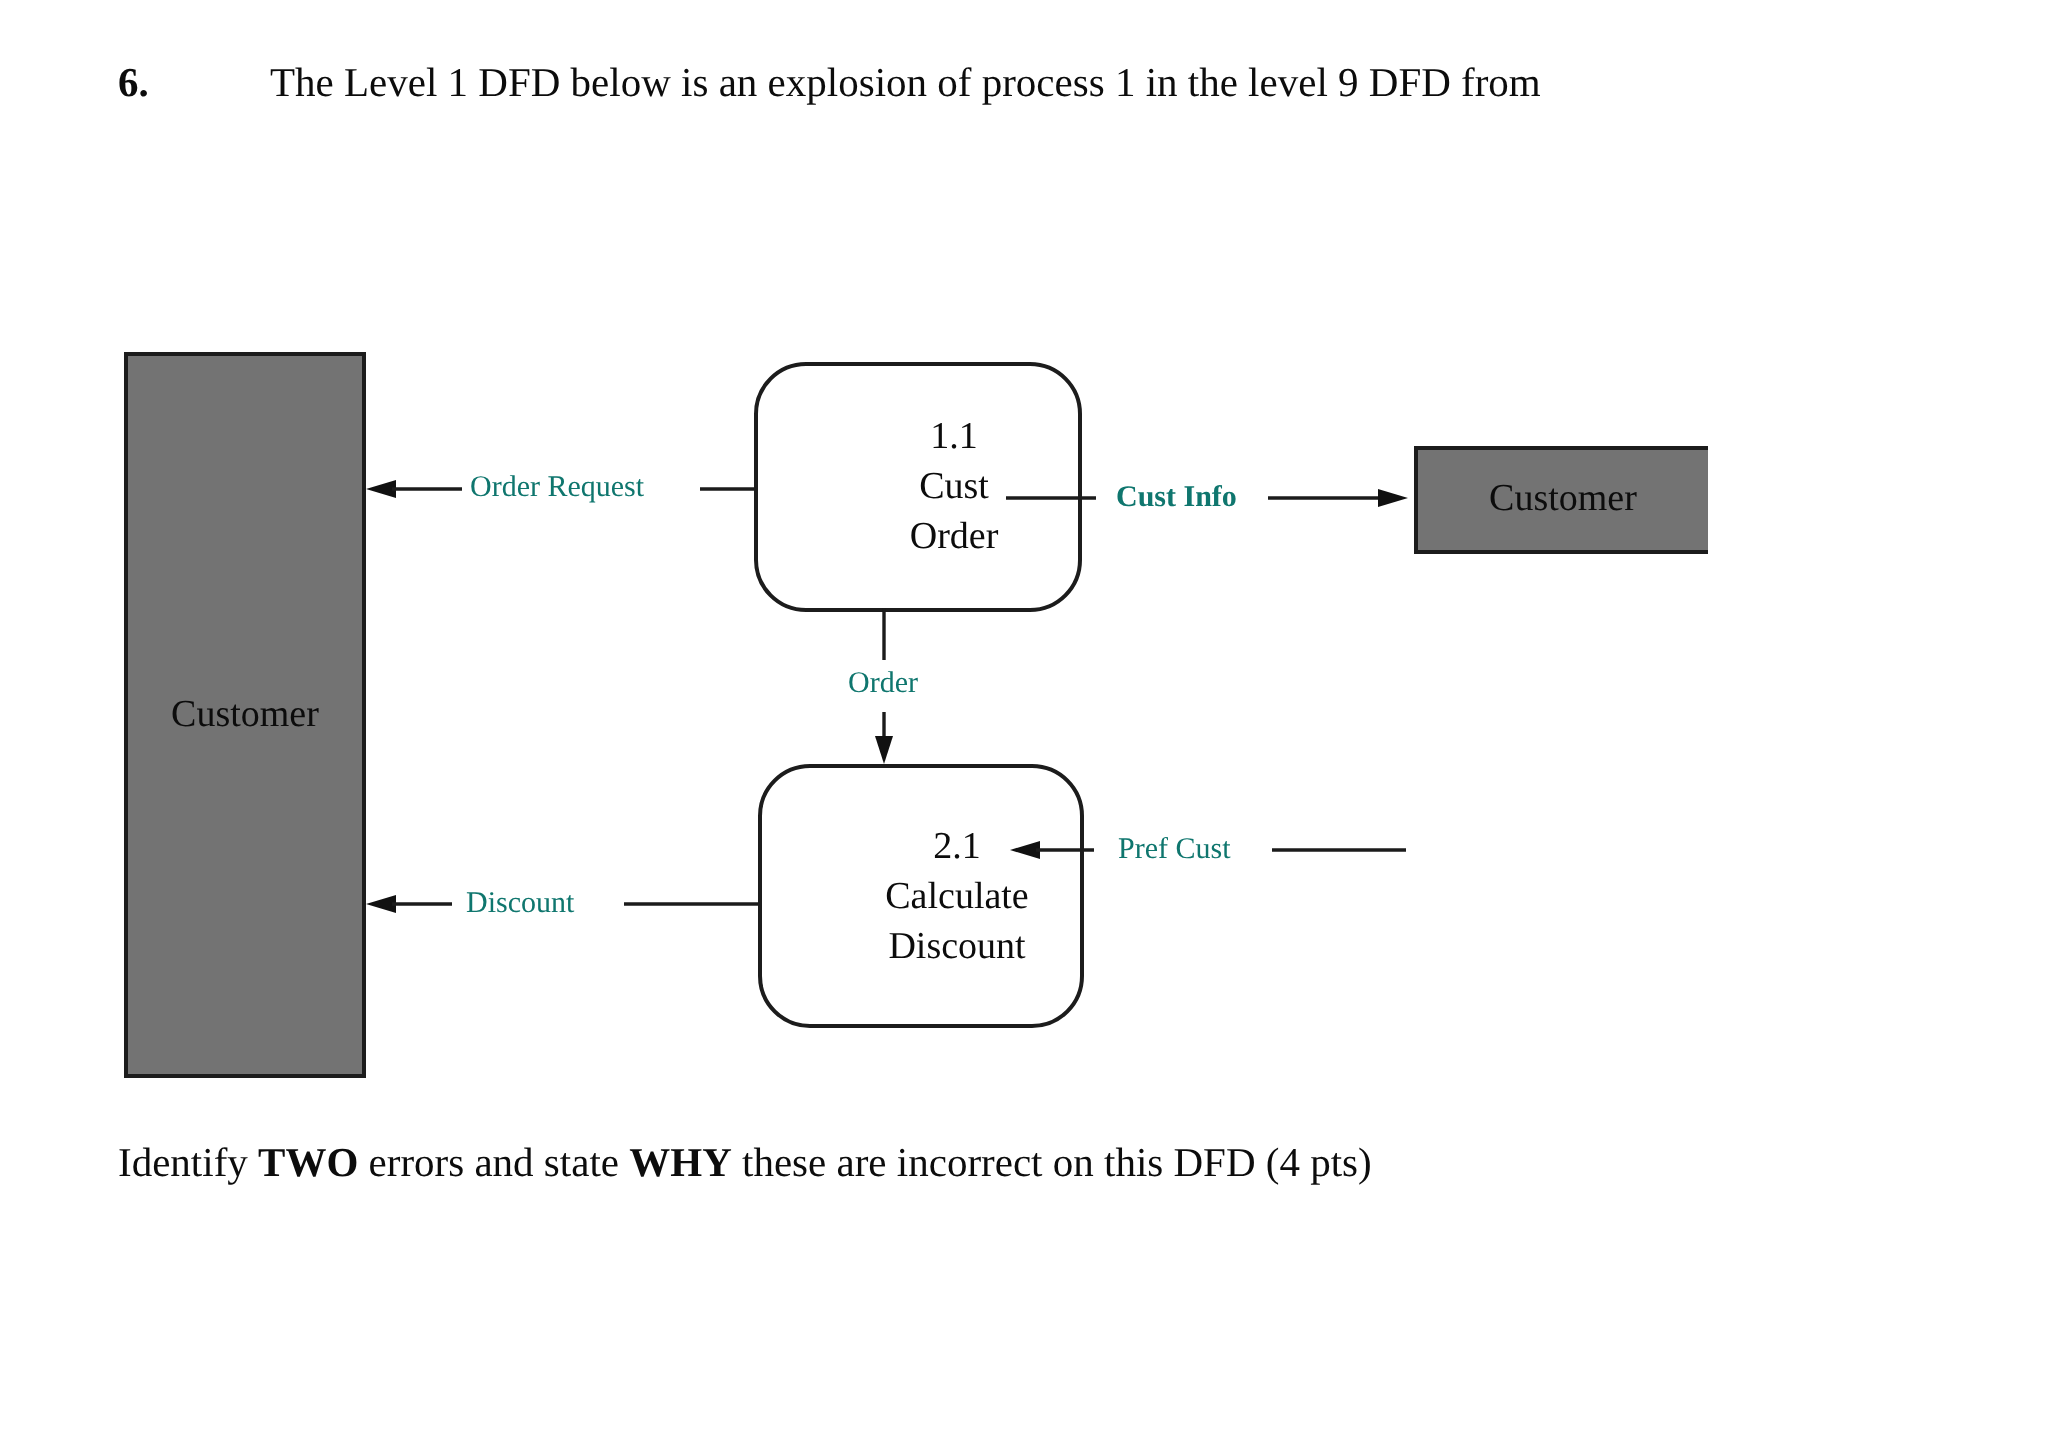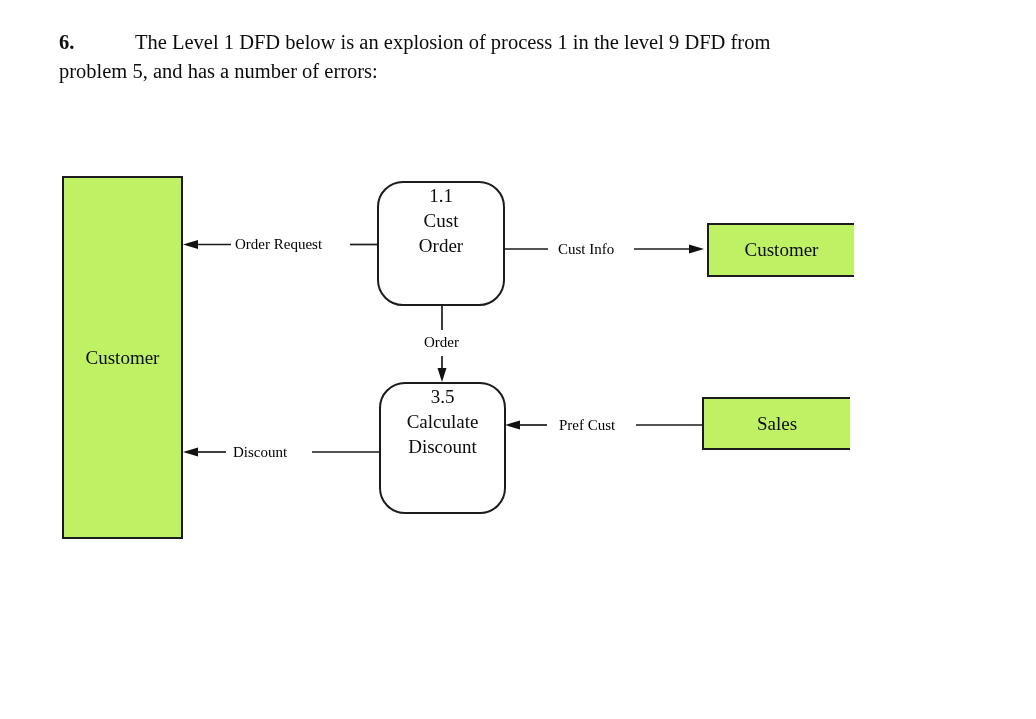--- a/index.html
+++ b/index.html
@@ -29,94 +29,93 @@
   .dfd-title {
     position: absolute;
     left: 87px;
     top: 119px;
     font-size: 20px;
     white-space: nowrap;
   }
   .entity {
     position: absolute;
     border: 2px solid #1c1c1c;
-    background: #bef264;
+    background: #737373;
     display: flex;
     align-items: center;
     justify-content: center;
     font-size: 19px;
   }
   .entity.open-right { border-right: none; }
   .process {
     position: absolute;
     border: 2px solid #1c1c1c;
     border-radius: 26px;
     background: #fff;
     display: flex;
     flex-direction: column;
     align-items: center;
+    justify-content: center;
     font-size: 19px;
     line-height: 25px;
     text-align: center;
+    padding-left: 36px;
   }
   .overlay {
     position: absolute;
     left: 0;
     top: 0;
     pointer-events: none;
   }
   .overlay line { stroke: #1b1b1b; stroke-width: 1.7; }
   .overlay polygon { fill: #111; stroke: none; }
   .flow-label {
     position: absolute;
     font-size: 15px;
     white-space: nowrap;
-    color: #000000;
+    color: #0f766e;
   }
   .instruction {
     position: absolute;
     left: 59px;
     top: 571px;
     font-size: 20.5px;
     margin: 0;
     white-space: nowrap;
   }
   .bold { font-weight: bold; }
 </style>
 </head>
 <body>
 
 <div class="page">
 
-  <p class="question"><span class="qnum">6.</span><span>The Level 1 DFD below is an explosion of process 1 in the level 9 DFD from</span><br><span>problem 5, and has a number of errors:</span></p>
+  <p class="question"><span class="qnum">6.</span><span>The Level 1 DFD below is an explosion of process 1 in the level 9 DFD from</span><br></p>
 
 
   <div class="entity" style="left:62px; top:176px; width:117px; height:359px;">
     <span>Customer</span>
   </div>
 
   <div class="process" style="left:377px; top:181px; width:124px; height:121px;">
     <div>1.1</div>
     <div>Cust</div>
     <div>Order</div>
   </div>
 
   <div class="process" style="left:379px; top:382px; width:123px; height:128px;">
-    <div>3.5</div>
+    <div>2.1</div>
     <div>Calculate</div>
     <div>Discount</div>
   </div>
 
   <div class="entity open-right" style="left:707px; top:223px; width:145px; height:50px;">
     <span>Customer</span>
   </div>
 
-  <div class="entity open-right" style="left:702px; top:397px; width:146px; height:49px;">
-    <span>Sales</span>
-  </div>
 
   <svg class="overlay" width="1036" height="719" viewBox="0 0 1036 719">
 
     <g>
       <polygon points="183,244.5 198,240 198,249"></polygon>
       <line x1="196" y1="244.5" x2="231" y2="244.5"></line>
       <line x1="350" y1="244.5" x2="378" y2="244.5"></line>
     </g>
 
     <g>
@@ -138,19 +137,20 @@
     </g>
 
     <g>
       <polygon points="183,452 198,447.5 198,456.5"></polygon>
       <line x1="196" y1="452" x2="226" y2="452"></line>
       <line x1="312" y1="452" x2="380" y2="452"></line>
     </g>
   </svg>
 
   <span class="flow-label" style="left:235px; top:236px;">Order Request</span>
-  <span class="flow-label" style="left:558px; top:241px;">Cust Info</span>
+  <span class="flow-label" style="left:558px; top:241px;font-weight:bold;">Cust Info</span>
   <span class="flow-label" style="left:424px; top:334px;">Order</span>
   <span class="flow-label" style="left:559px; top:417px;font-family:Liberation Serif, serif;">Pref Cust</span>
   <span class="flow-label" style="left:233px; top:444px;">Discount</span>
 
+  <p class="instruction"><span>Identify </span><span class="bold">TWO</span><span> errors and state </span><span class="bold">WHY</span><span> these are incorrect on this DFD (4 pts)</span></p>
 
 </div>
 
 </body></html>

